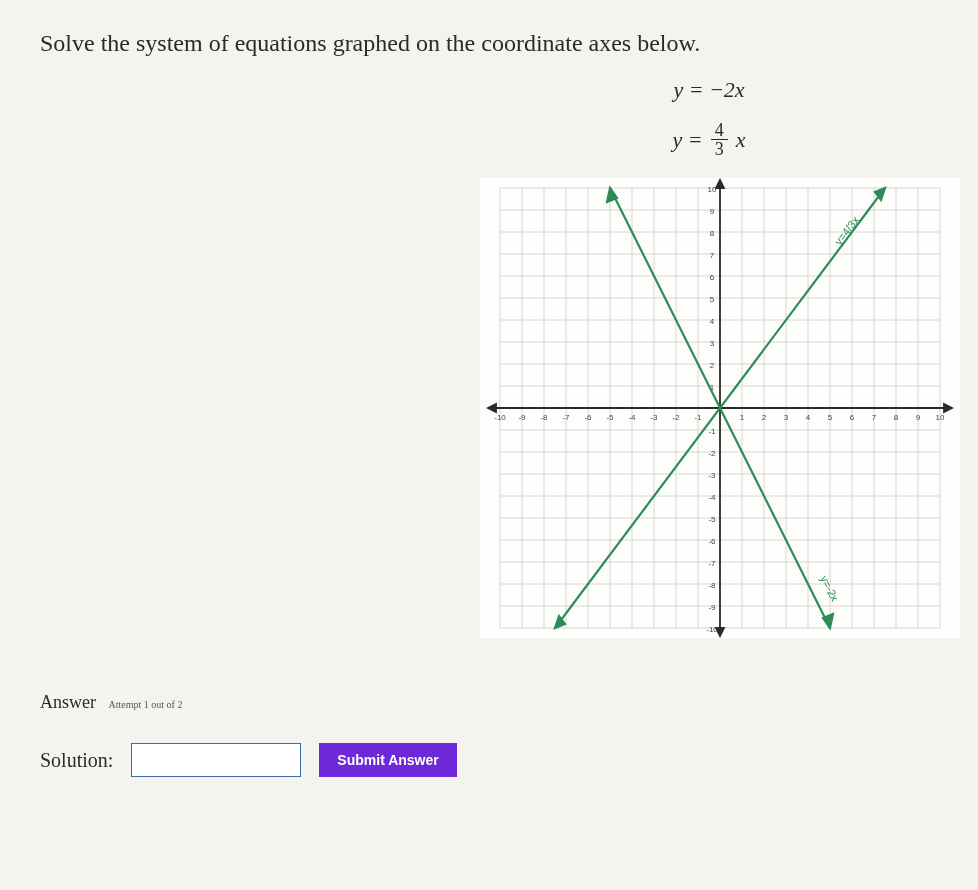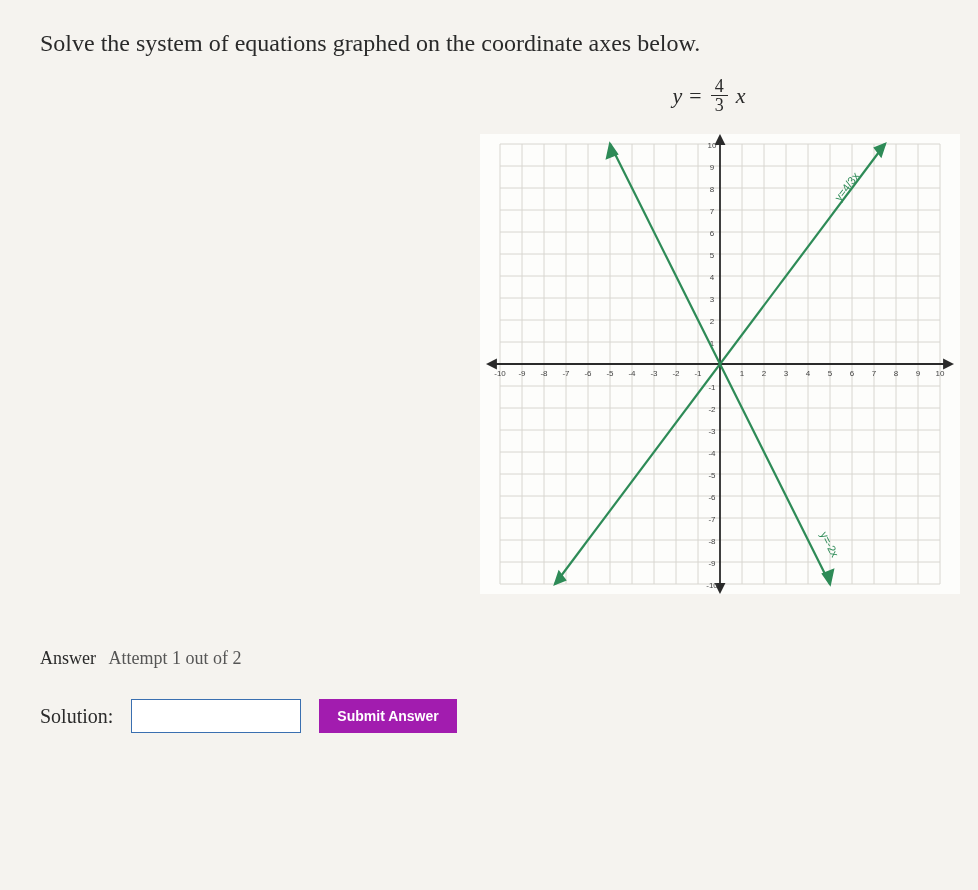--- a/index.html
+++ b/index.html
@@ -48,52 +48,53 @@
     height: 460px;
     background: #fdfdfb;
   }
   .answer-row {
     font-family: Georgia, serif;
     font-size: 18px;
     margin-top: 50px;
     margin-bottom: 30px;
   }
   .answer-row b { font-weight: normal; }
-  .attempt { font-size: 18px; color: #555; margin-left: 8px; }
+  .attempt { font-size: 10px; color: #555; margin-left: 8px; }
   .solution-row {
     display: flex;
     align-items: center;
     gap: 18px;
     font-size: 20px;
   }
   .solution-input {
     width: 170px;
     height: 34px;
     border: 1.5px solid #3a6fb0;
     background: #fff;
     padding: 4px 6px;
     font-size: 16px;
   }
   .submit-btn {
-    background: #a21caf;
+    background: #6d28d9;
     color: #fff;
     border: none;
     padding: 9px 18px;
     font-size: 14px;
     font-weight: bold;
     font-family: Arial, sans-serif;
     cursor: pointer;
   }
 </style>
 </head>
 <body>
 
 <div class="question">Solve the system of equations graphed on the coordinate axes below.</div>
 
 <div class="equations">
+  <div class="eq1">y = −2x</div>
   <div class="eq2">
     <span>y = </span>
     <span class="frac">
       <span class="num">4</span>
       <span class="den">3</span>
     </span>
     <span>x</span>
   </div>
 </div>
 

